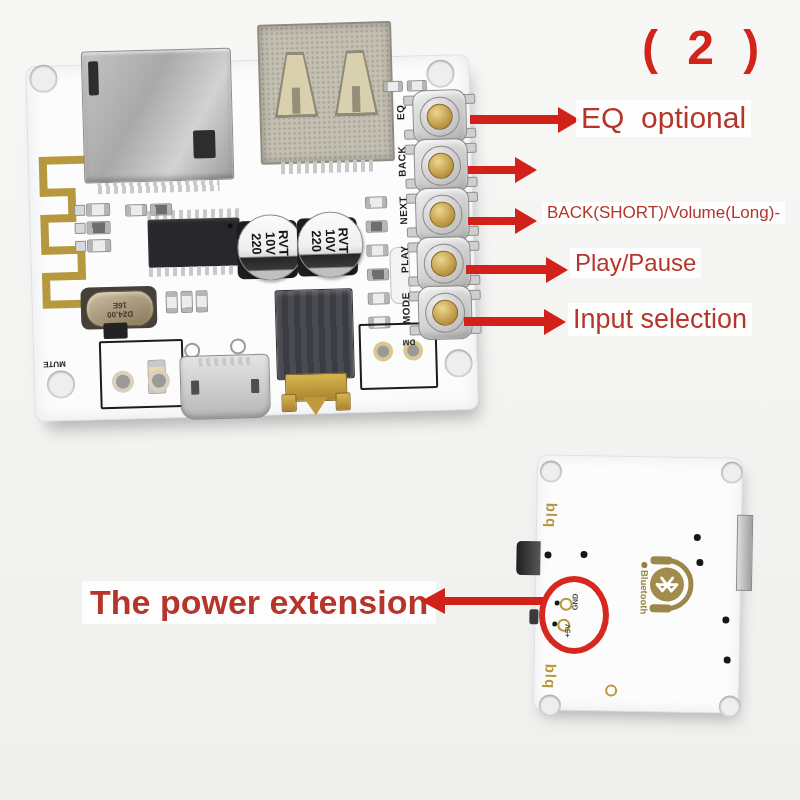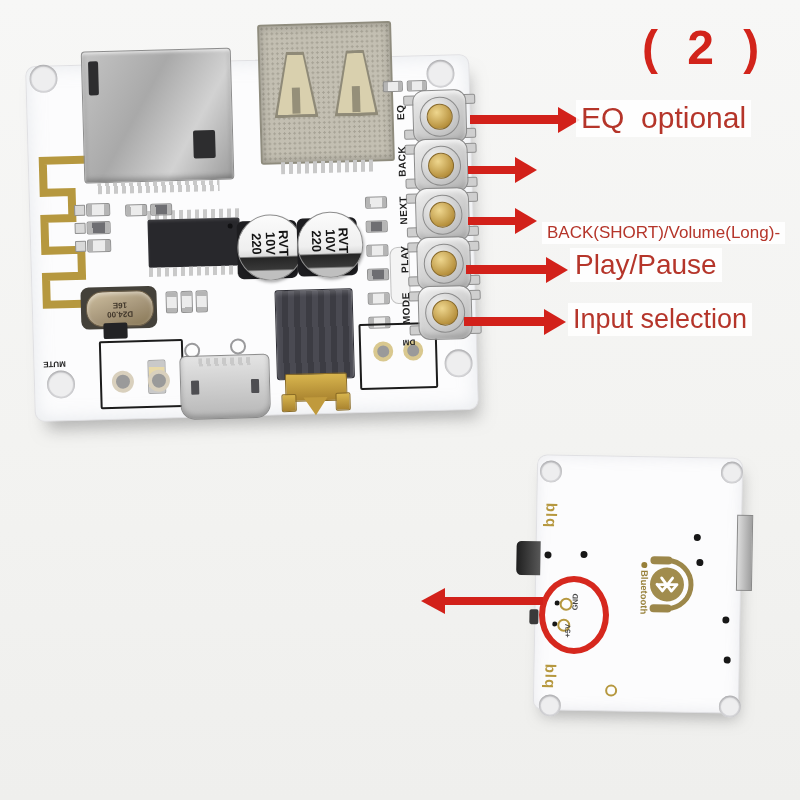--- a/index.html
+++ b/index.html
@@ -301,25 +301,25 @@
 
   <div class="arrow-shaft" style="left:470px;top:115px;width:92px;"></div>
   <div class="arrow-head right" style="left:558px;top:107px;"></div>
   <div class="ann ann-big" style="left:576px;top:100px;">EQ  optional</div>
 
   <div class="arrow-shaft" style="left:468px;top:166px;width:50px;height:8px;"></div>
   <div class="arrow-head right" style="left:515px;top:157px;"></div>
 
   <div class="arrow-shaft" style="left:468px;top:217px;width:50px;height:8px;"></div>
   <div class="arrow-head right" style="left:515px;top:208px;"></div>
-  <div class="ann ann-small" style="left:542px;top:222px;">BACK(SHORT)/Volume(Long)-</div>
+  <div class="ann ann-small" style="left:542px;top:202px;">BACK(SHORT)/Volume(Long)-</div>
 
   <div class="arrow-shaft" style="left:466px;top:265px;width:82px;"></div>
   <div class="arrow-head right" style="left:546px;top:257px;"></div>
-  <div class="ann" style="left:570px;top:248px;font-size:28px;">Play/Pause</div>
+  <div class="ann" style="left:570px;top:248px;font-size:24px;">Play/Pause</div>
 
   <div class="arrow-shaft" style="left:464px;top:317px;width:82px;"></div>
   <div class="arrow-head right" style="left:544px;top:309px;"></div>
   <div class="ann" style="left:568px;top:303px;font-size:27px;">Input selection</div>
 
   <div id="back-board" class="board">
     <div class="hole" style="left:2px;top:5px;width:22px;height:22px;"></div>
     <div class="hole" style="left:183px;top:3px;width:22px;height:22px;"></div>
     <div class="hole" style="left:5px;top:239px;width:22px;height:22px;"></div>
     <div class="hole" style="left:185px;top:237px;width:22px;height:22px;"></div>
@@ -355,16 +355,17 @@
         <path d="M0 -10 L0 10 M0 -10 L6.5 -4.5 L-6.5 5.5 M0 10 L6.5 4.5 L-6.5 -5.5" fill="none" stroke="#ffffff" stroke-width="2.8" stroke-linecap="round" stroke-linejoin="round"></path>
       </g>
     </svg>
     <div class="bt-word" style="left:73px;top:125px;">
       <span class="mini-disc"></span><span>Bluetooth</span>
     </div>
   </div>
 
   <div class="red-circle"></div>
 
+  <div class="power-label">The power extension</div>
   <div class="arrow-head left" style="left:421px;top:588px;"></div>
   <div class="arrow-shaft" style="left:443px;top:597px;width:100px;height:8px;"></div>
 
 </div>
 
 </body></html>

